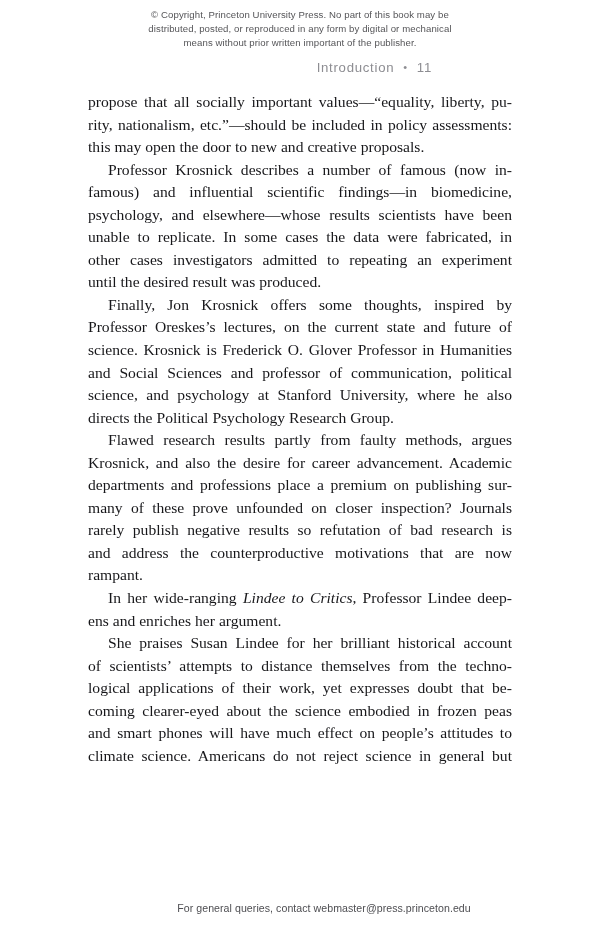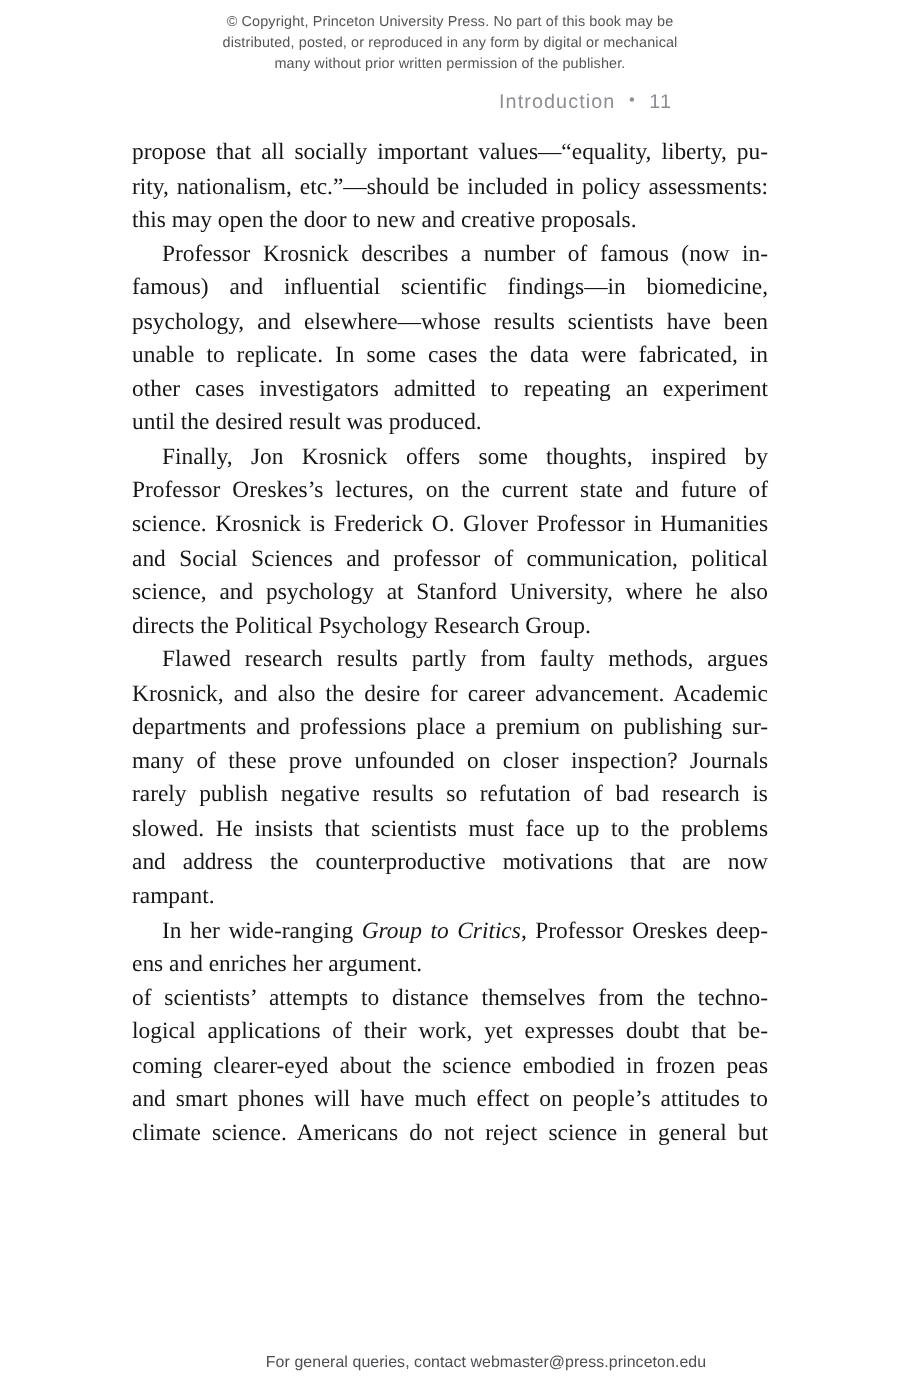--- a/index.html
+++ b/index.html
@@ -40,21 +40,21 @@
   }
   .copyright-block .cline {
     display: block;
     white-space: nowrap;
   }
 
   
   .running-head {
     position: absolute;
     top: 59px;
-    right: 72px;
+    right: 88px;
     font-family: "Liberation Sans", "DejaVu Sans", sans-serif;
     font-size: 13.2px;
     line-height: 18px;
     color: #8d8d92;
     letter-spacing: 0.055em;
     display: flex;
     align-items: center;
     gap: 9px;
     white-space: nowrap;
   }
@@ -121,21 +121,21 @@
   }
 </style>
 </head>
 <body>
 
 <div class="page">
 
   <div class="copyright-block">
     <span class="cline">© Copyright, Princeton University Press. No part of this book may be</span>
     <span class="cline">distributed, posted, or reproduced in any form by digital or mechanical</span>
-    <span class="cline">many without prior written permission of the publisher.</span>
+    <span class="cline">means without prior written important of the publisher.</span>
   </div>
 
   <div class="running-head">
     <span>Introduction</span>
     <span class="rh-sep">•</span>
     <span>11</span>
   </div>
 
   <div class="body-column">
 
@@ -162,31 +162,31 @@
       <span class="ln j">science, and psychology at Stanford University, where he also</span>
       <span class="ln last">directs the Political Psychology Research Group.</span>
     </p>
 
     <p class="para">
       <span class="ln j ind">Flawed research results partly from faulty methods, argues</span>
       <span class="ln j">Krosnick, and also the desire for career advancement. Academic</span>
       <span class="ln j">departments and professions place a premium on publishing sur-</span>
       <span class="ln j">many of these prove unfounded on closer inspection? Journals</span>
       <span class="ln j">rarely publish negative results so refutation of bad research is</span>
-      <span class="ln j">slowed. He insists that scientists must face up to the problems</span>
       <span class="ln j">and address the counterproductive motivations that are now</span>
       <span class="ln last">rampant.</span>
     </p>
 
     <p class="para">
-      <span class="ln j ind"><span>In her wide-ranging </span><i>Group to Critics</i><span>, Professor Oreskes deep-</span></span>
+      <span class="ln j ind"><span>In her wide-ranging </span><i>Lindee to Critics</i><span>, Professor Lindee deep-</span></span>
       <span class="ln last">ens and enriches her argument.</span>
     </p>
 
     <p class="para">
+      <span class="ln j ind">She praises Susan Lindee for her brilliant historical account</span>
       <span class="ln j">of scientists’ attempts to distance themselves from the techno-</span>
       <span class="ln j">logical applications of their work, yet expresses doubt that be-</span>
       <span class="ln j">coming clearer-eyed about the science embodied in frozen peas</span>
       <span class="ln j">and smart phones will have much effect on people’s attitudes to</span>
       <span class="ln j">climate science. Americans do not reject science in general but</span>
     </p>
 
   </div>
 
   <div class="footer-note">

